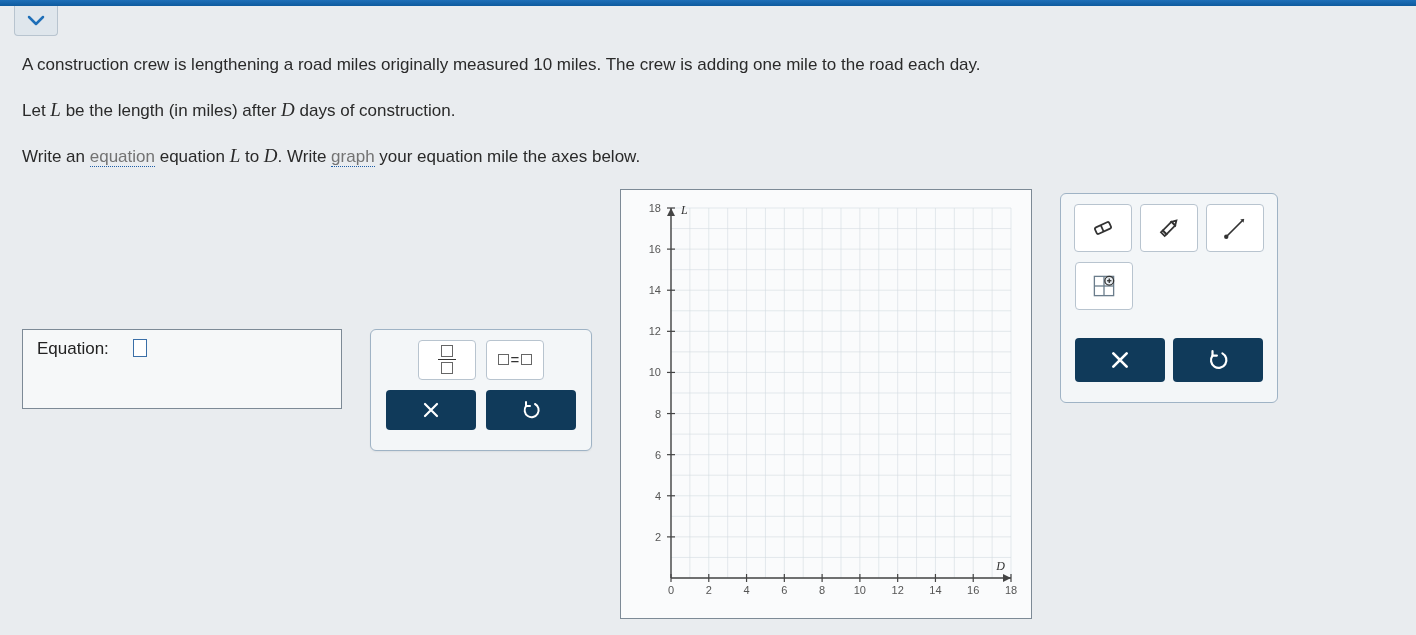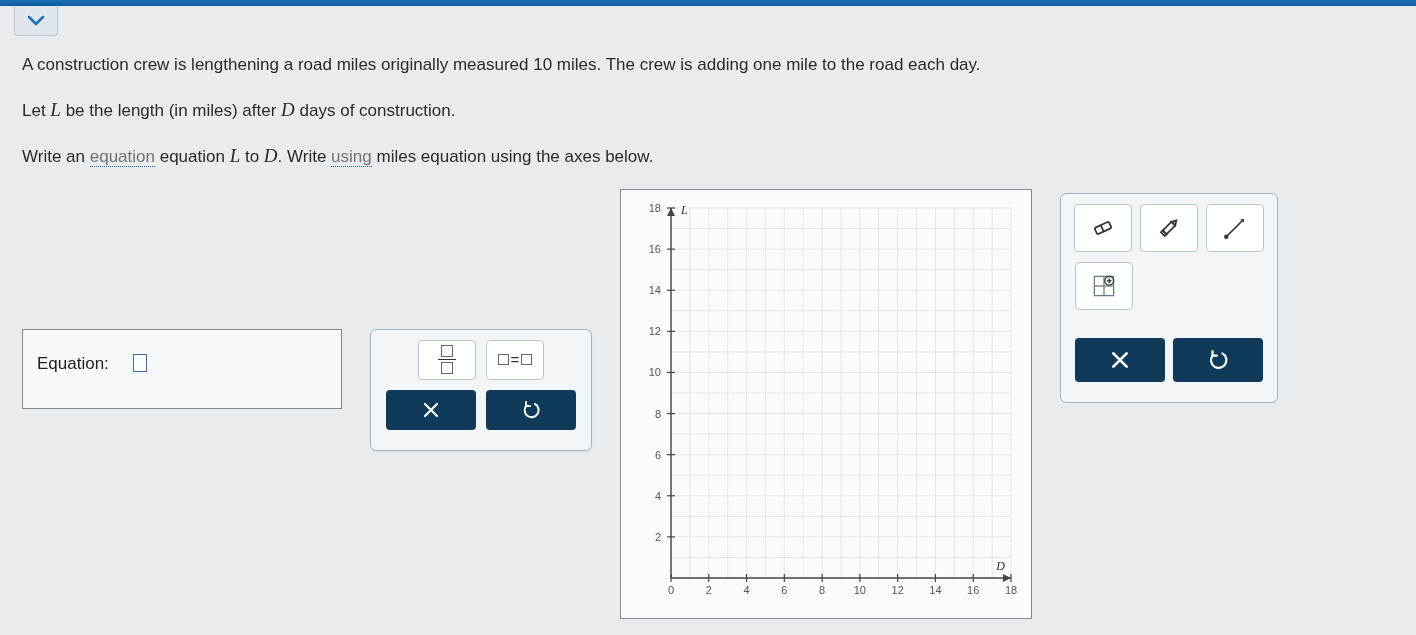--- a/index.html
+++ b/index.html
@@ -48,21 +48,21 @@
     display: flex;
     gap: 28px;
     align-items: flex-start;
     margin-top: 30px;
   }
   .eq-box {
     width: 320px;
     height: 80px;
     border: 1px solid #7d8a96;
     background: #f6f8f9;
-    padding: 24px 14px;
+    padding: 9px 14px;
     font-size: 17px;
     display:flex;
     align-items:flex-start;
     gap:24px;
     margin-top: 130px;
   }
   .eq-box .placeholder {
     display:inline-block;
     width:14px; height:18px;
     border:1px solid #3a6fa8;
@@ -153,21 +153,21 @@
 
 <div class="content">
   <div class="prob-text">
     <p>
       <span>A construction crew is lengthening a road miles originally measured </span><span>10</span><span> miles. The crew is adding one mile to the road each day.</span>
     </p>
     <p>
       <span>Let </span><span class="it">L</span><span> be the length (in miles) after </span><span class="it">D</span><span> days of construction.</span>
     </p>
     <p>
-      <span>Write an </span><span class="dot-under">equation</span><span> equation </span><span class="it">L</span><span> to </span><span class="it">D</span><span>. Write </span><span class="dot-under">using</span><span> miles equation using the axes below.</span>
+      <span>Write an </span><span class="dot-under">equation</span><span> equation </span><span class="it">L</span><span> to </span><span class="it">D</span><span>. Write </span><span class="dot-under">graph</span><span> your equation mile the axes below.</span>
     </p>
   </div>
 
   <div class="work-area">
 
     <div class="eq-box">
       <span>Equation:</span>
       <span class="placeholder"></span>
     </div>
 

